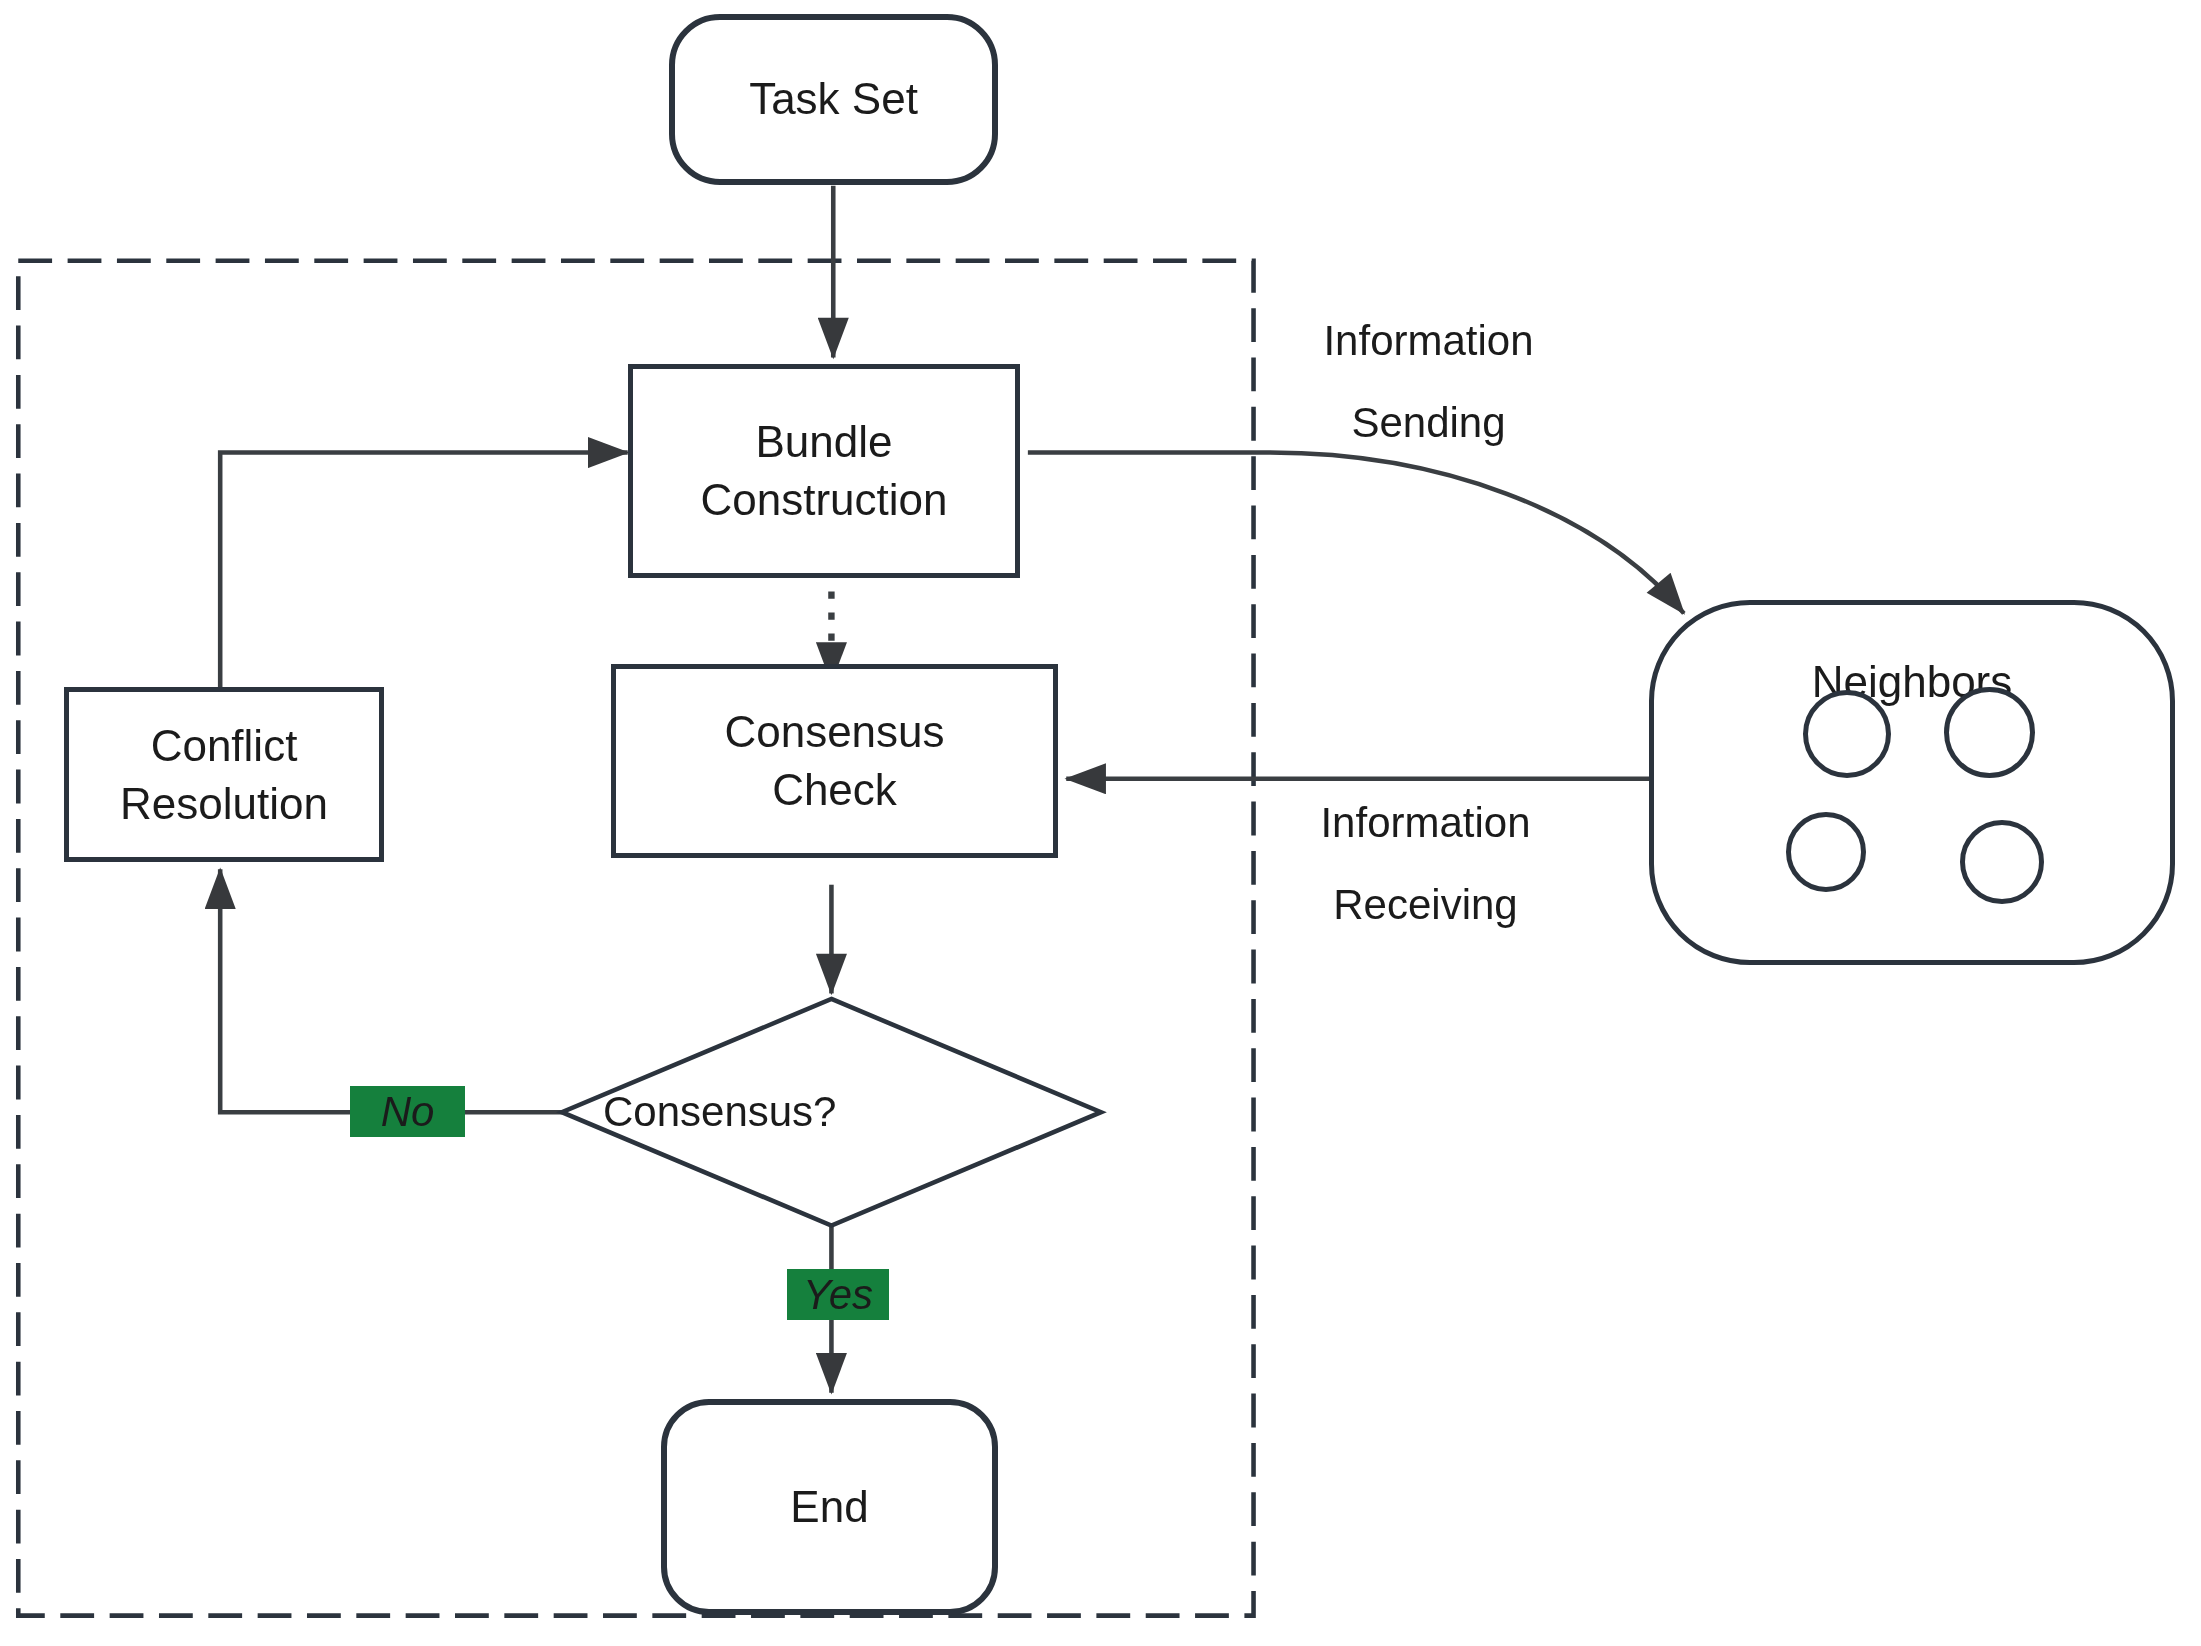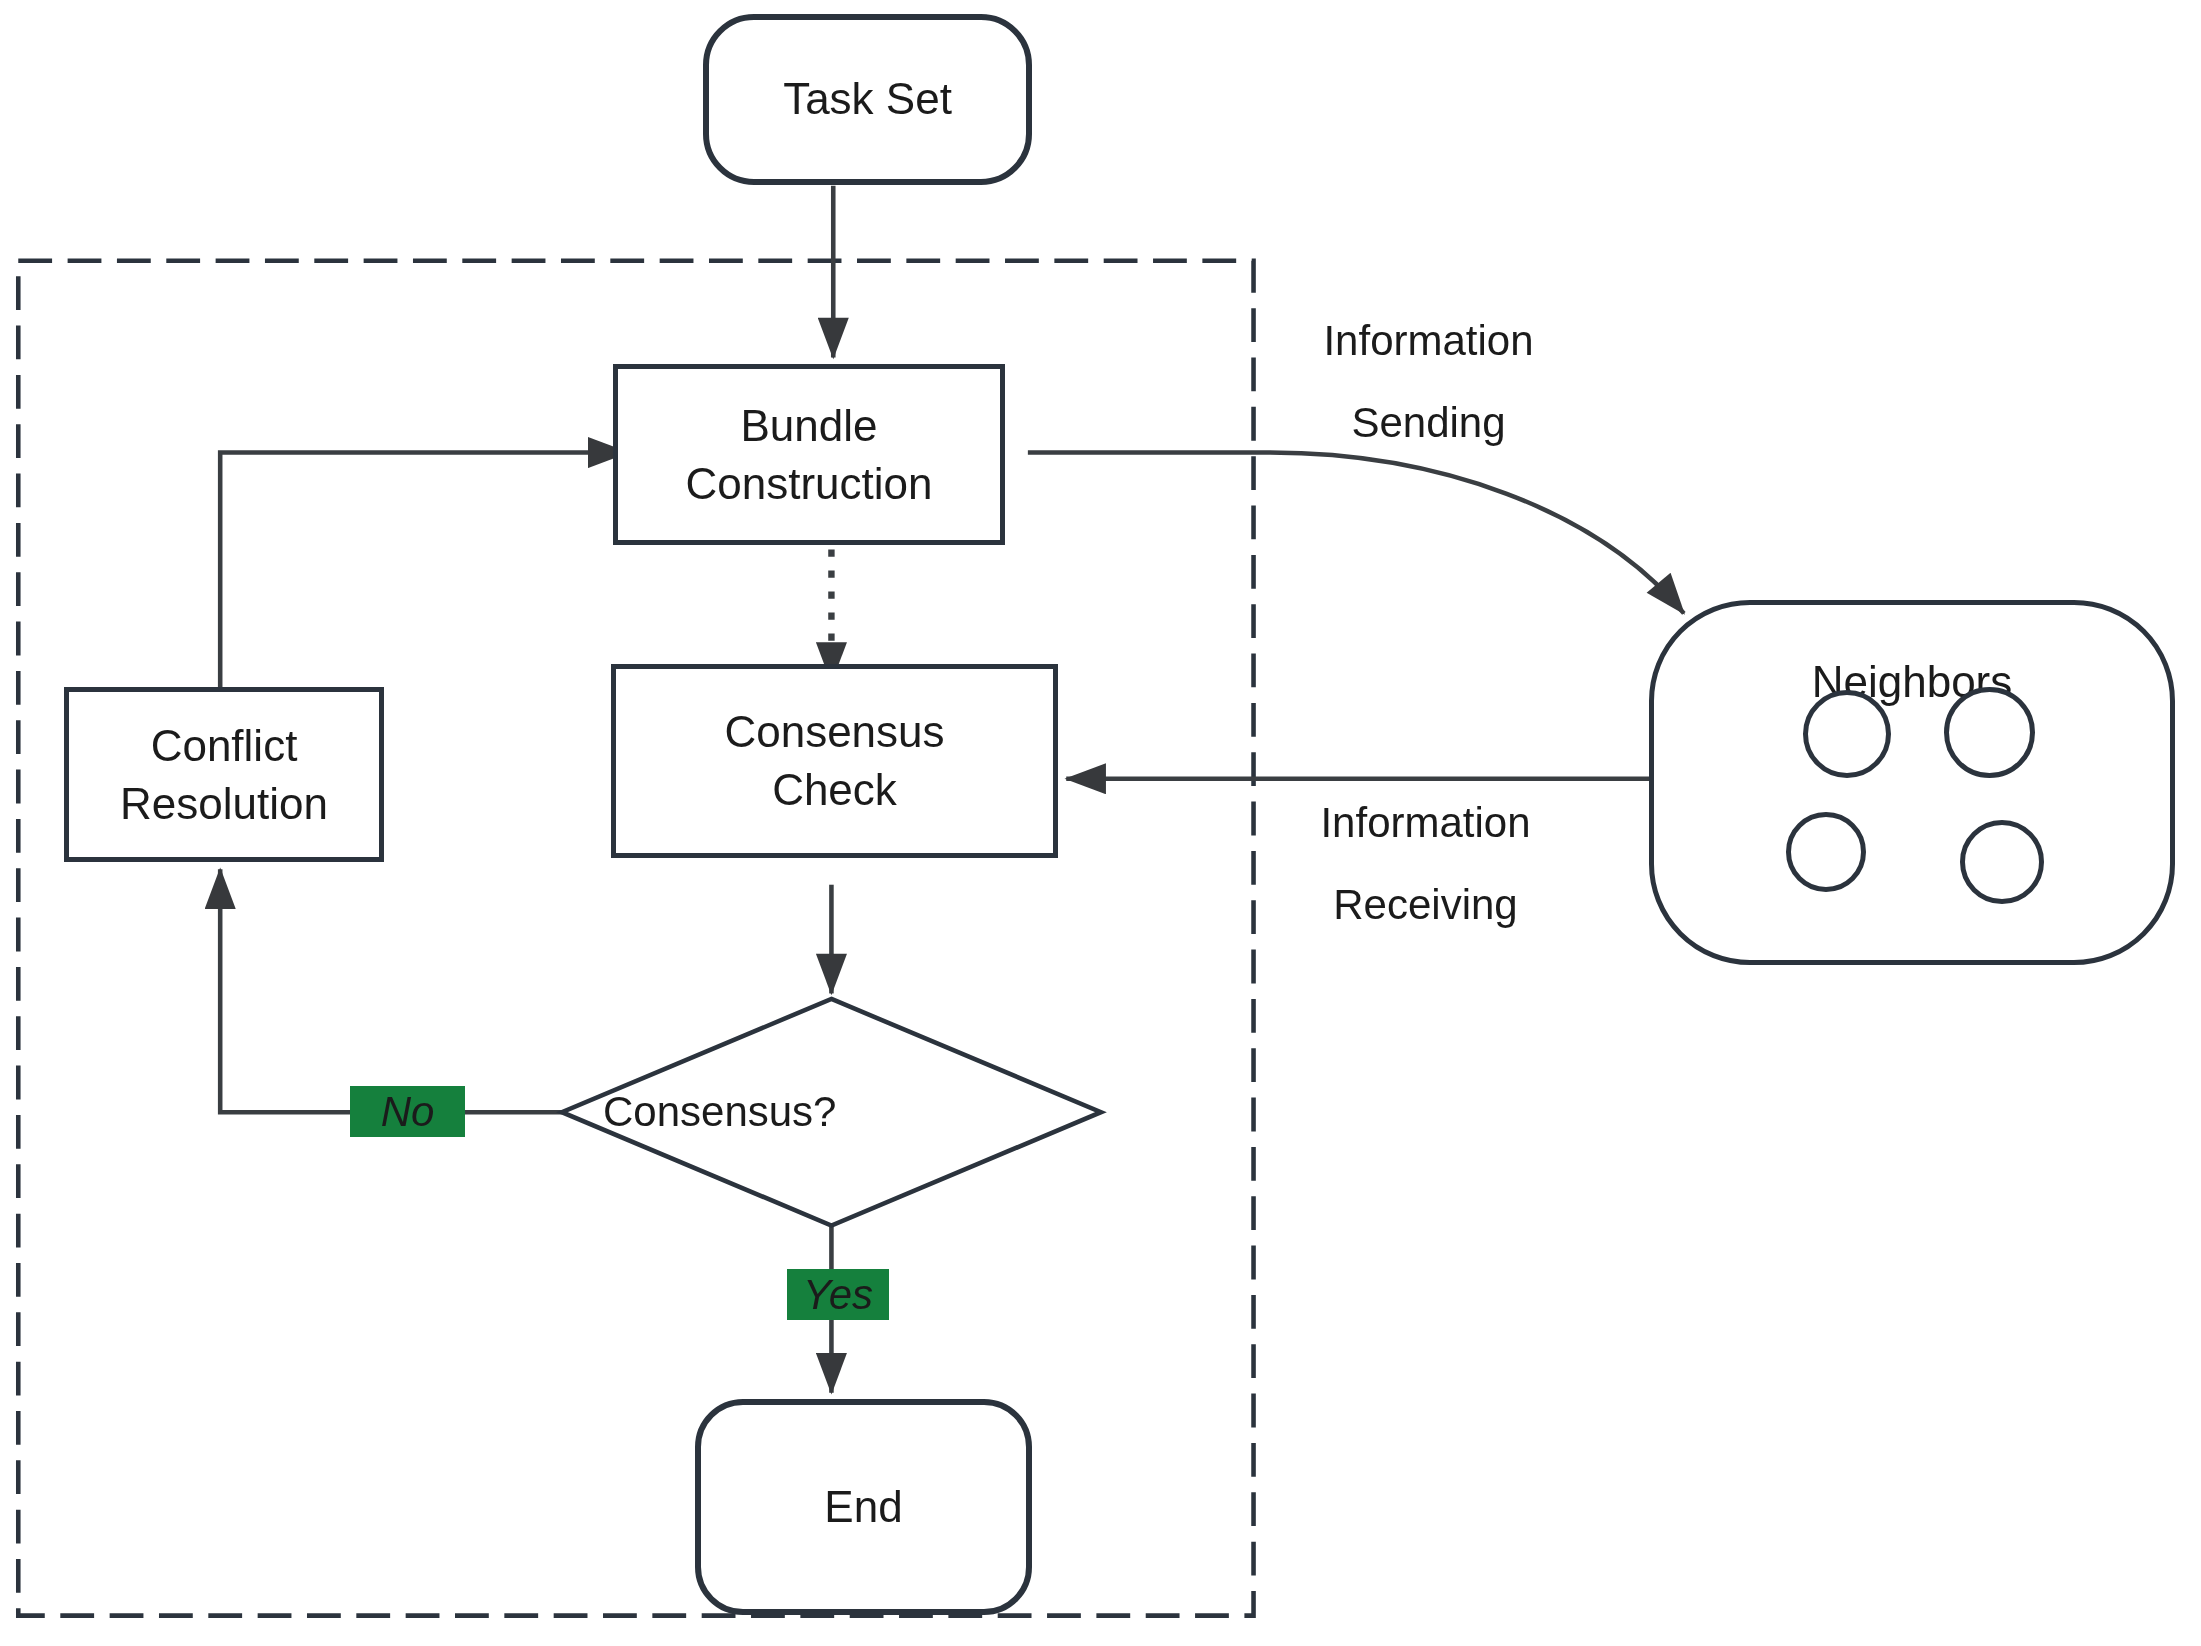--- a/index.html
+++ b/index.html
@@ -17,21 +17,21 @@
     box-sizing:border-box;
     background:#ffffff;
     border:5.5px solid #2b333d;
     display:flex;align-items:center;justify-content:center;
     text-align:center;
     font-size:44px;line-height:58px;
     color:#1b1b1b;
     z-index:3;
   }
   .prelines{white-space:pre-line;}
-  .rounded{border-radius:51px;margin-left:34px;}
+  .rounded{border-radius:51px;}
   .edge-label{
     position:absolute;
     display:flex;align-items:center;justify-content:center;
     text-align:center;
     font-size:42px;line-height:82px;
     color:#1b1b1b;
     z-index:4;
   }
   .on-line{background:#15803d;padding:0 5.5px;font-style:italic;}
   .diamond-label{
@@ -89,21 +89,21 @@
 
     <path d="M1805,852 L1167,852" fill="none" stroke="#3a3e42" stroke-width="5" marker-end="url(#arr)"></path>
 
     <polygon points="910,1093 1205,1217 910,1341 615,1217" fill="#ffffff" stroke="#2b333d" stroke-width="5"></polygon>
   </svg>
 
   <div class="node rounded" style="left:669px;top:13.7px;width:329px;height:171px;border-width:6.4px;">
     <span>Task Set</span>
   </div>
 
-  <div class="node prelines" style="left:613px;top:364px;width:392px;height:181px;">
+  <div class="node prelines" style="left:628px;top:364px;width:392px;height:214px;">
     <span class="prelines">Bundle
 Construction</span>
   </div>
 
   <div class="node prelines" style="left:611px;top:664px;width:447px;height:194px;">
     <span class="prelines">Consensus
 Check</span>
   </div>
 
   <div class="node prelines" style="left:64px;top:687px;width:320px;height:175px;">

